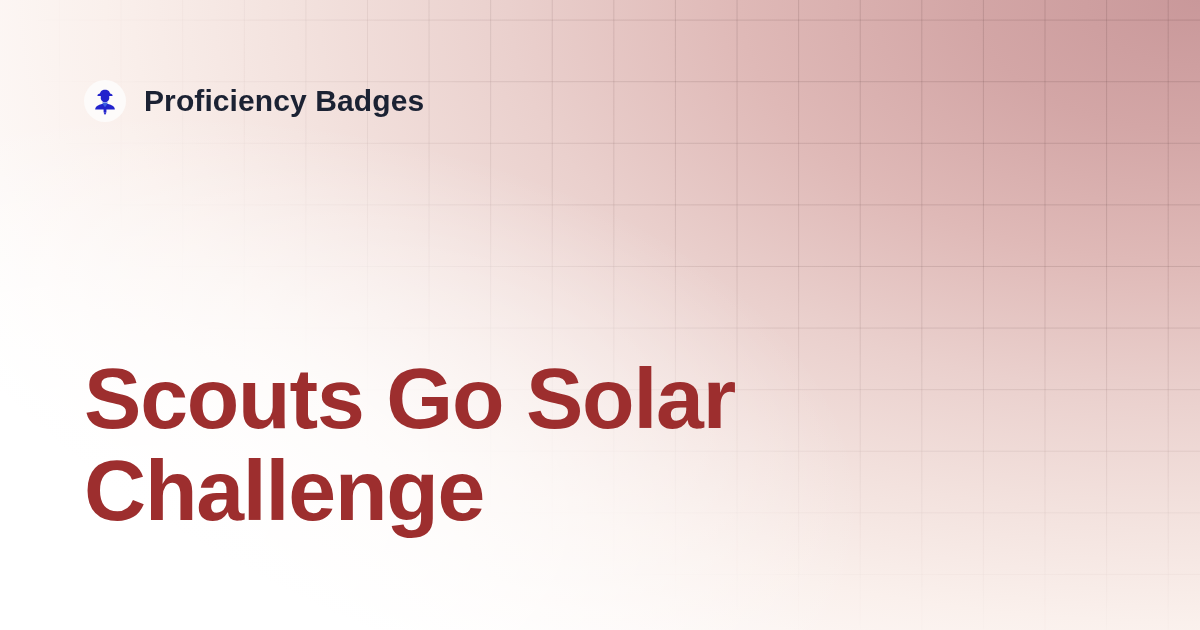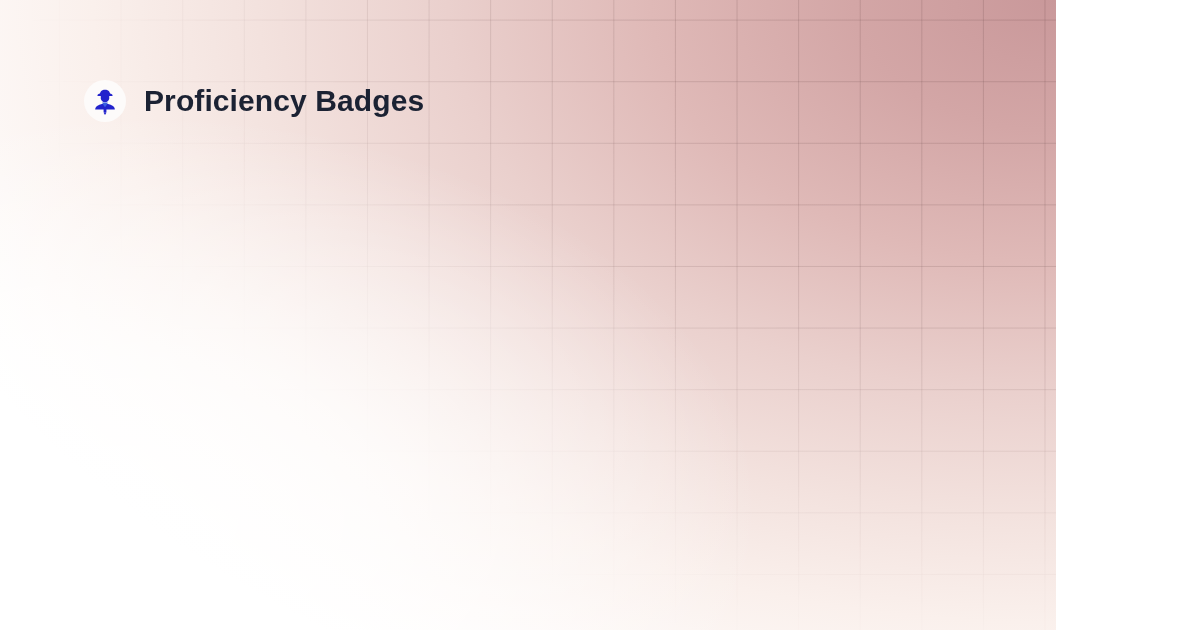--- a/index.html
+++ b/index.html
@@ -10,21 +10,21 @@
   body {
     width: 1200px;
     height: 630px;
     overflow: hidden;
     font-family: "Liberation Sans", sans-serif;
     background: #ffffff;
   }
 
   #og-card {
     position: relative;
-    width: 1056px;
+    width: 1200px;
     height: 630px;
     overflow: hidden;
     background: #ffffff;
   }
 
   
   .bg-wash {
     position: absolute;
     inset: 0;
     background:
@@ -163,15 +163,16 @@
 
             <rect x="29" y="44" width="6" height="13" rx="1.6"></rect>
             <path d="M29 57 L35 57 L32 62 Z"></path>
           </g>
         </svg>
       </div>
 
       <div class="brand-title">Proficiency Badges</div>
     </div>
 
+    <h1 class="headline">Scouts Go Solar Challenge</h1>
 
   </div>
 </div>
 
 </body></html>

